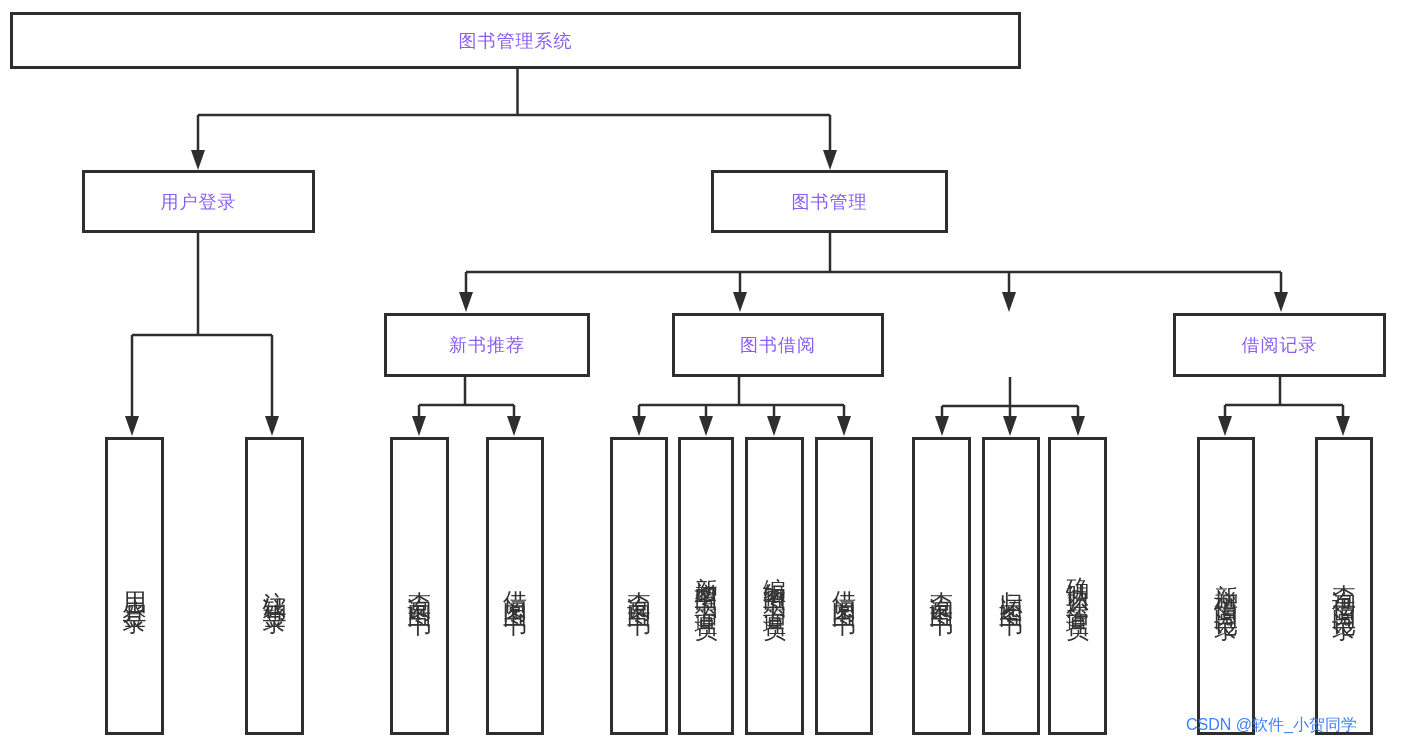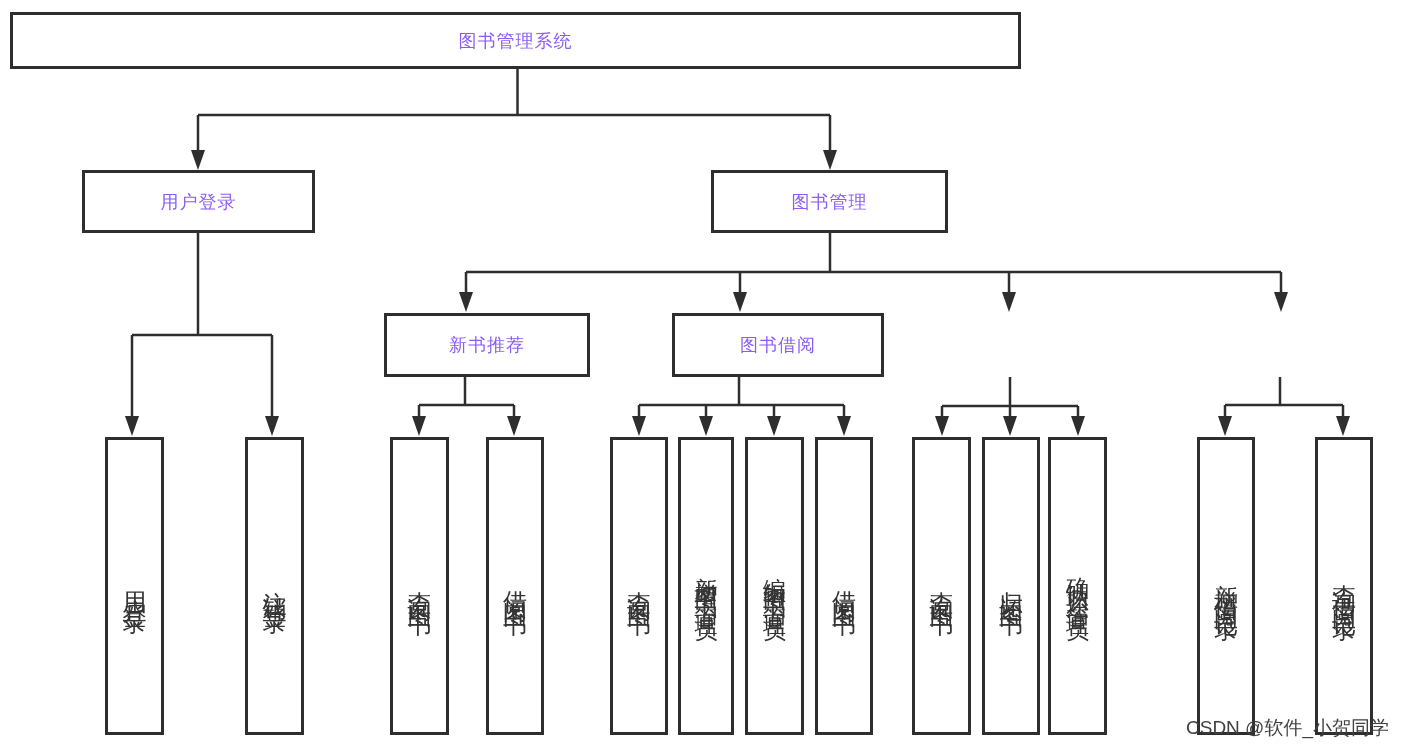--- a/index.html
+++ b/index.html
@@ -60,22 +60,22 @@
   #l-bb-edit     {left:745px; width:59px;}
   #l-bb-borrow   {left:815px; width:58px;}
   #l-cb-query    {left:912px; width:59px;}
   #l-cb-return   {left:982px; width:58px;}
   #l-cb-confirm  {left:1048px;width:59px;}
   #l-br-add      {left:1197px;width:58px;}
   #l-br-query    {left:1315px;width:58px;}
   .watermark{
     position:absolute;
     left:1186px;top:715px;
-    font-size:19px;
-    color:#404040;
+    font-size:16px;
+    color:#3b82f6;
     white-space:nowrap;
   }
 </style>
 </head>
 <body>
 
 <div class="stage">
 
   <svg class="connectors" viewBox="0 0 1405 747" xmlns="http://www.w3.org/2000/svg">
     <g stroke="#2e2e2e" stroke-width="2.5" fill="none">
@@ -157,20 +157,23 @@
   <div class="hbox" id="n-mgmt">
     <span>图书管理</span>
   </div>
 
   <div class="hbox" id="n-newrec">
     <span>新书推荐</span>
   </div>
   <div class="hbox" id="n-borrow">
     <span>图书借阅</span>
   </div>
+  <div class="hbox" id="n-records">
+    <span>借阅记录</span>
+  </div>
 
   <div class="vbox" id="l-userlogin">
     <span>用户登录</span>
   </div>
   <div class="vbox" id="l-logout">
     <span>注销登录</span>
   </div>
 
   <div class="vbox" id="l-rec-query">
     <span>查询图书</span>

